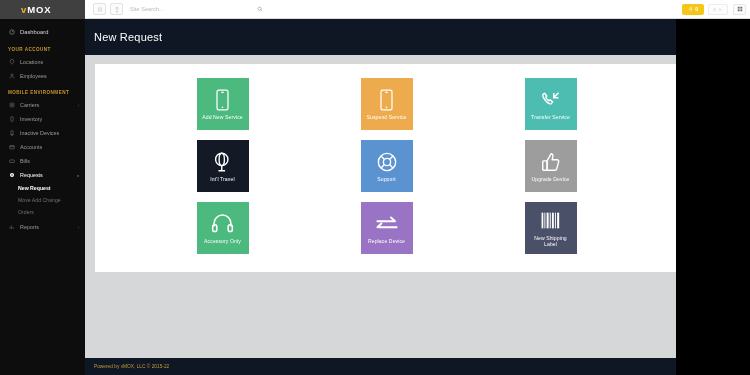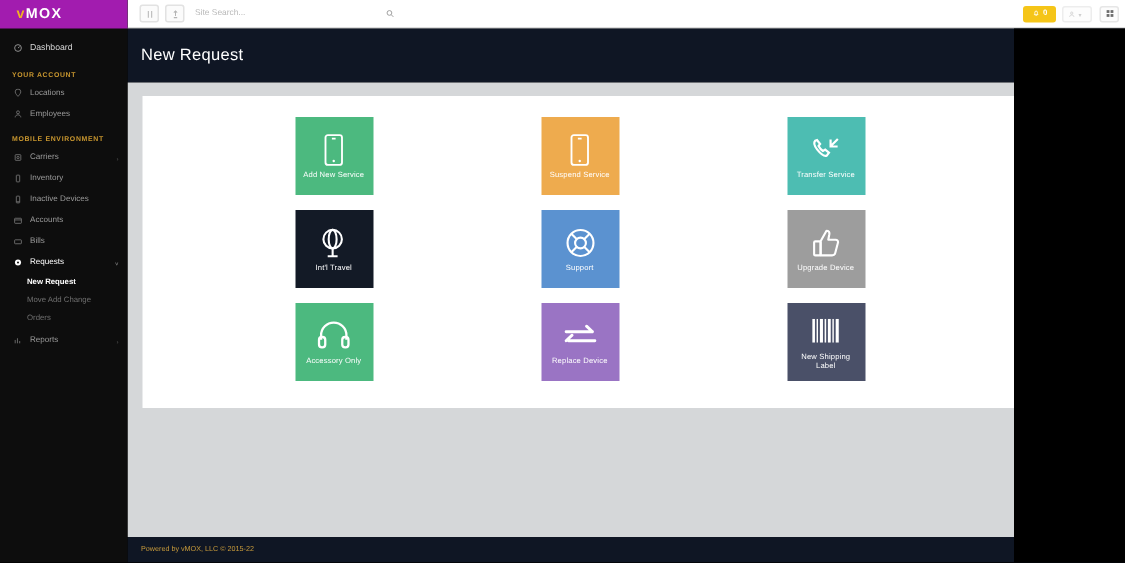--- a/index.html
+++ b/index.html
@@ -11,22 +11,22 @@
   }
   .app { position: relative; width: 750px; height: 375px; display: flex; background:#000; }
 
   
   .sidebar {
     width: 85px; height: 375px; flex: 0 0 85px;
     background: #0d0d0d; color: #8b8b8b;
     padding-top: 0; position: relative; z-index: 5;
   }
   .logo-wrap {
-    height: 19px; display: flex; align-items: center; padding-left: 11px;
-    background: #a21caf;
+    height: 19px; display: flex; align-items: center; padding-left: 21px;
+    background: #404040;
   }
   .logo { font-size: 9.5px; font-weight: bold; letter-spacing: .9px; color: #ffffff; }
   .logo .vee { color: #f0b323; }
 
   .nav { padding-top: 5px; }
   .nav-item {
     display: flex; align-items: center; gap: 5px;
     height: 14px; padding: 0 6px 0 8px;
     font-size: 5.4px; color: #9a9a9a; cursor: pointer; position: relative;
   }

